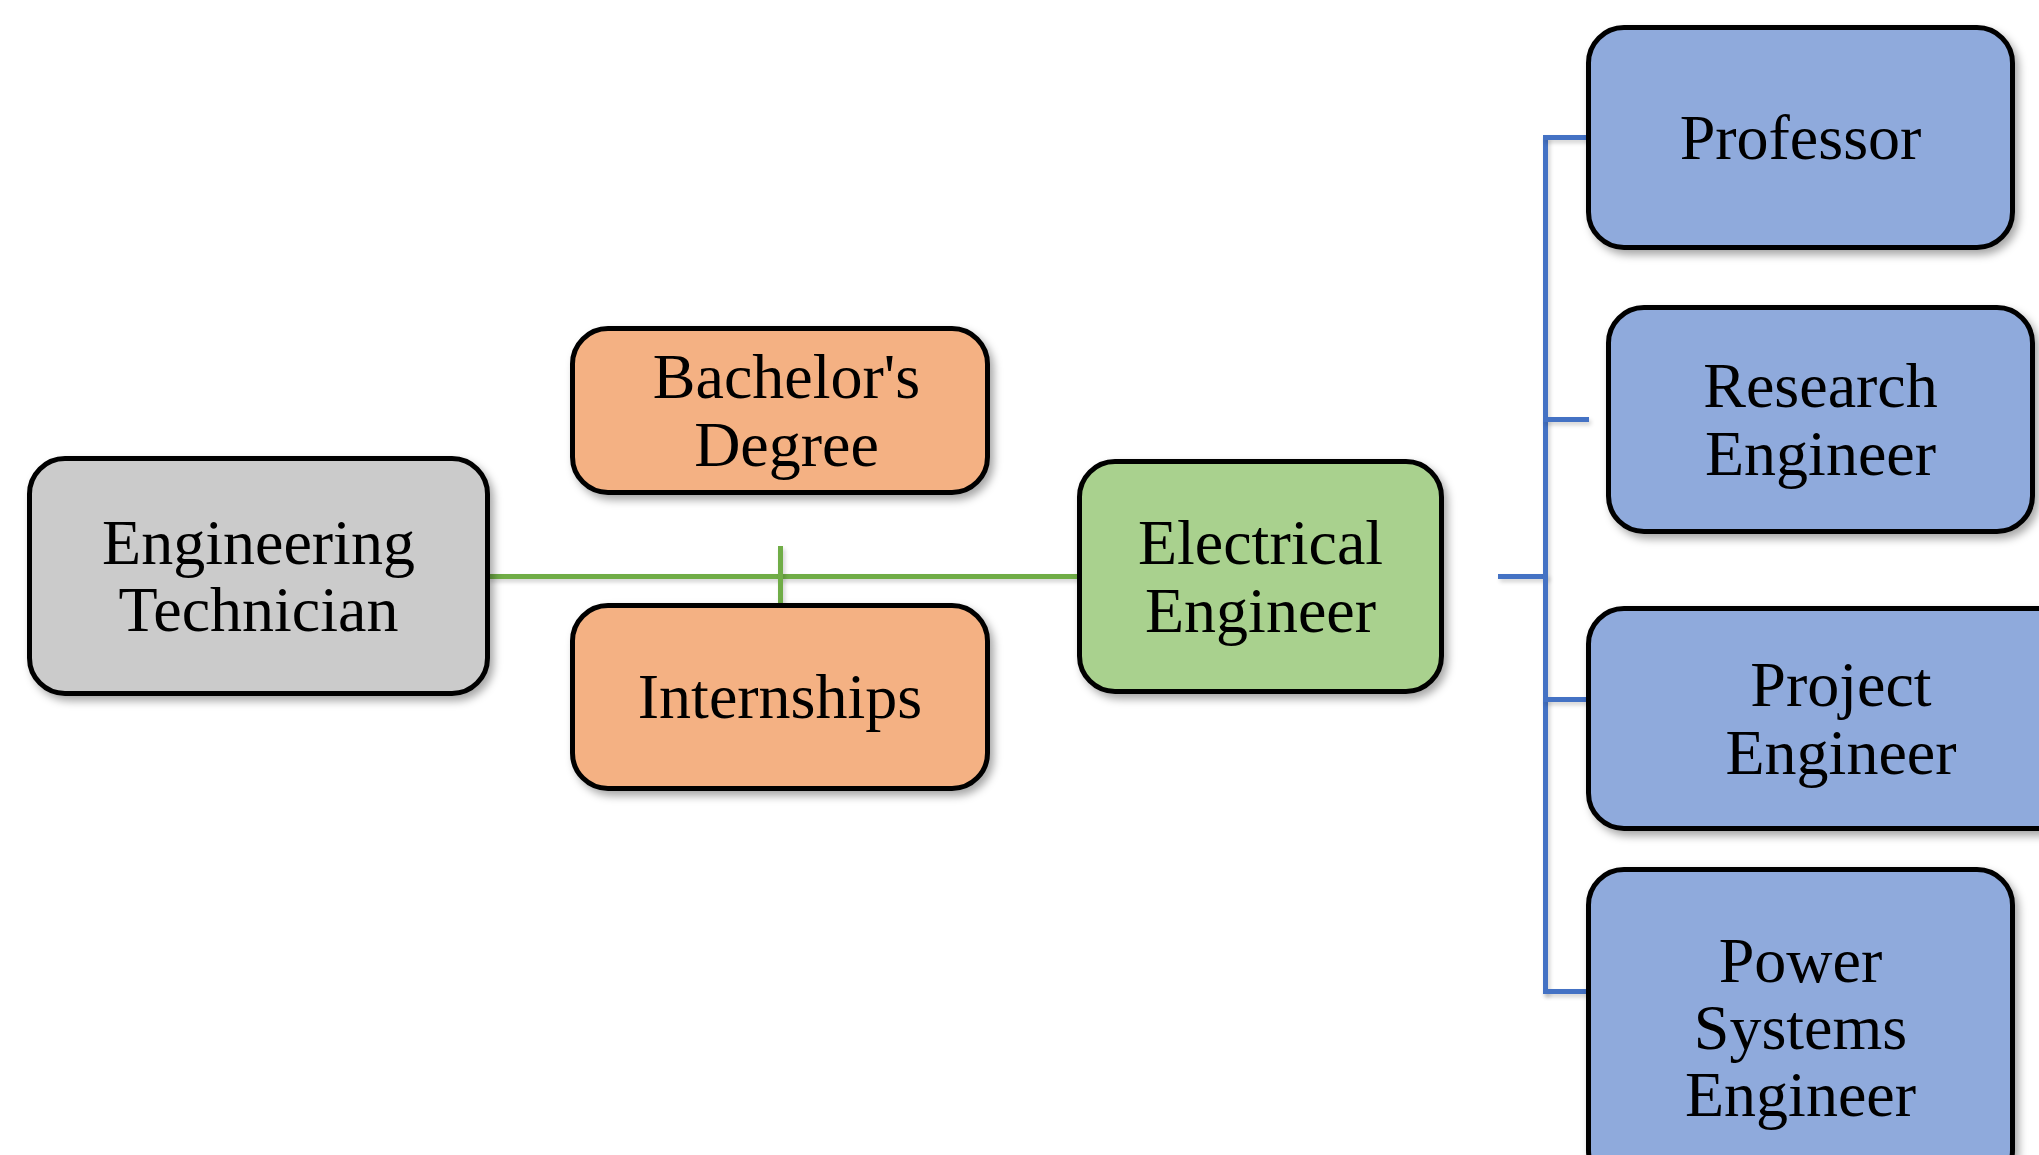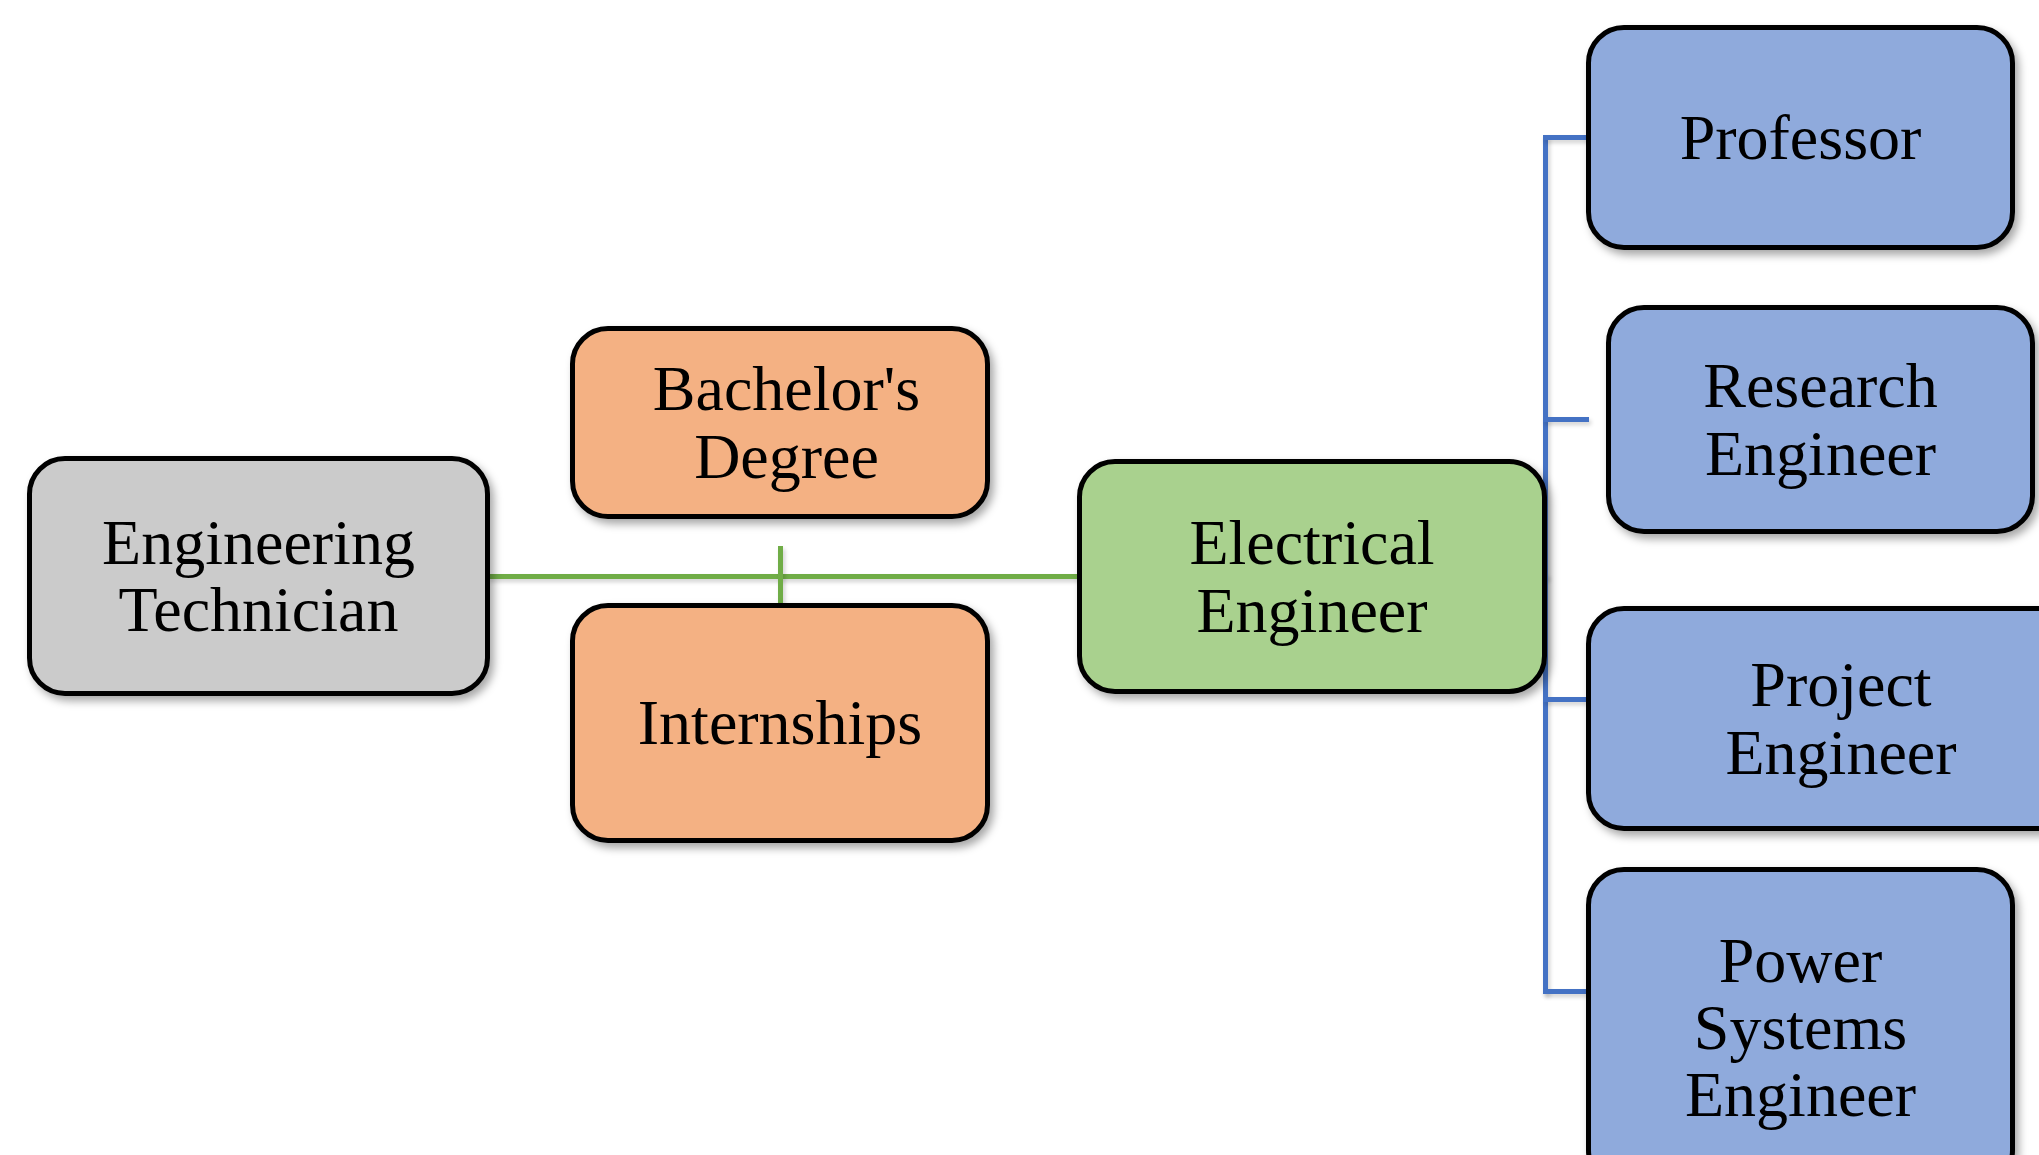--- a/index.html
+++ b/index.html
@@ -36,23 +36,23 @@
   }
   .edge {
     position: absolute;
     box-shadow: 2px 3px 4px rgba(0,0,0,0.18);
   }
   .edge.green { background: var(--green-line, #70AD47); }
   .edge.blue  { background: var(--blue-line, #4472C4); }
 
   
   #n-engineering-technician { left: 27px;   top: 456px; width: 463px; height: 240px; background: var(--gray-fill,   #CBCBCB); }
-  #n-bachelors-degree       { left: 570px;  top: 326px; width: 420px; height: 193px; background: var(--orange-fill, #F4B183); padding-left: 13px; }
-  #n-internships            { left: 570px;  top: 603px; width: 420px; height: 240px; background: var(--orange-fill, #F4B183); }
-  #n-electrical-engineer    { left: 1077px; top: 459px; width: 470px; height: 235px; background: var(--green-fill,  #A9D18E); }
+  #n-bachelors-degree       { left: 570px;  top: 326px; width: 420px; height: 169px; background: var(--orange-fill, #F4B183); padding-left: 13px; }
+  #n-internships            { left: 570px;  top: 603px; width: 420px; height: 188px; background: var(--orange-fill, #F4B183); }
+  #n-electrical-engineer    { left: 1077px; top: 459px; width: 367px; height: 235px; background: var(--green-fill,  #A9D18E); }
   #n-professor              { left: 1586px; top: 25px;  width: 429px; height: 225px; background: var(--blue-fill,   #8FAADC); }
   #n-research-engineer      { left: 1586px; top: 305px; width: 429px; height: 229px; background: var(--blue-fill,   #8FAADC); margin-left: 20px; }
   #n-project-engineer       { left: 1586px; top: 606px; width: 510px; height: 225px; background: var(--blue-fill,   #8FAADC); }
   #n-power-systems-engineer { left: 1586px; top: 867px; width: 429px; height: 321px; background: var(--blue-fill,   #8FAADC); }
 
   
   #e-green-main      { left: 487px;  top: 574px; width: 592px; height: 5px; }
   #e-green-vertical  { left: 778px;  top: 546px; width: 5px;   height: 60px; }
   #e-blue-root-stub  { left: 1498px; top: 574px; width: 50px;  height: 5px; }
   #e-blue-vertical   { left: 1543px; top: 135px; width: 5px;   height: 859px; }

